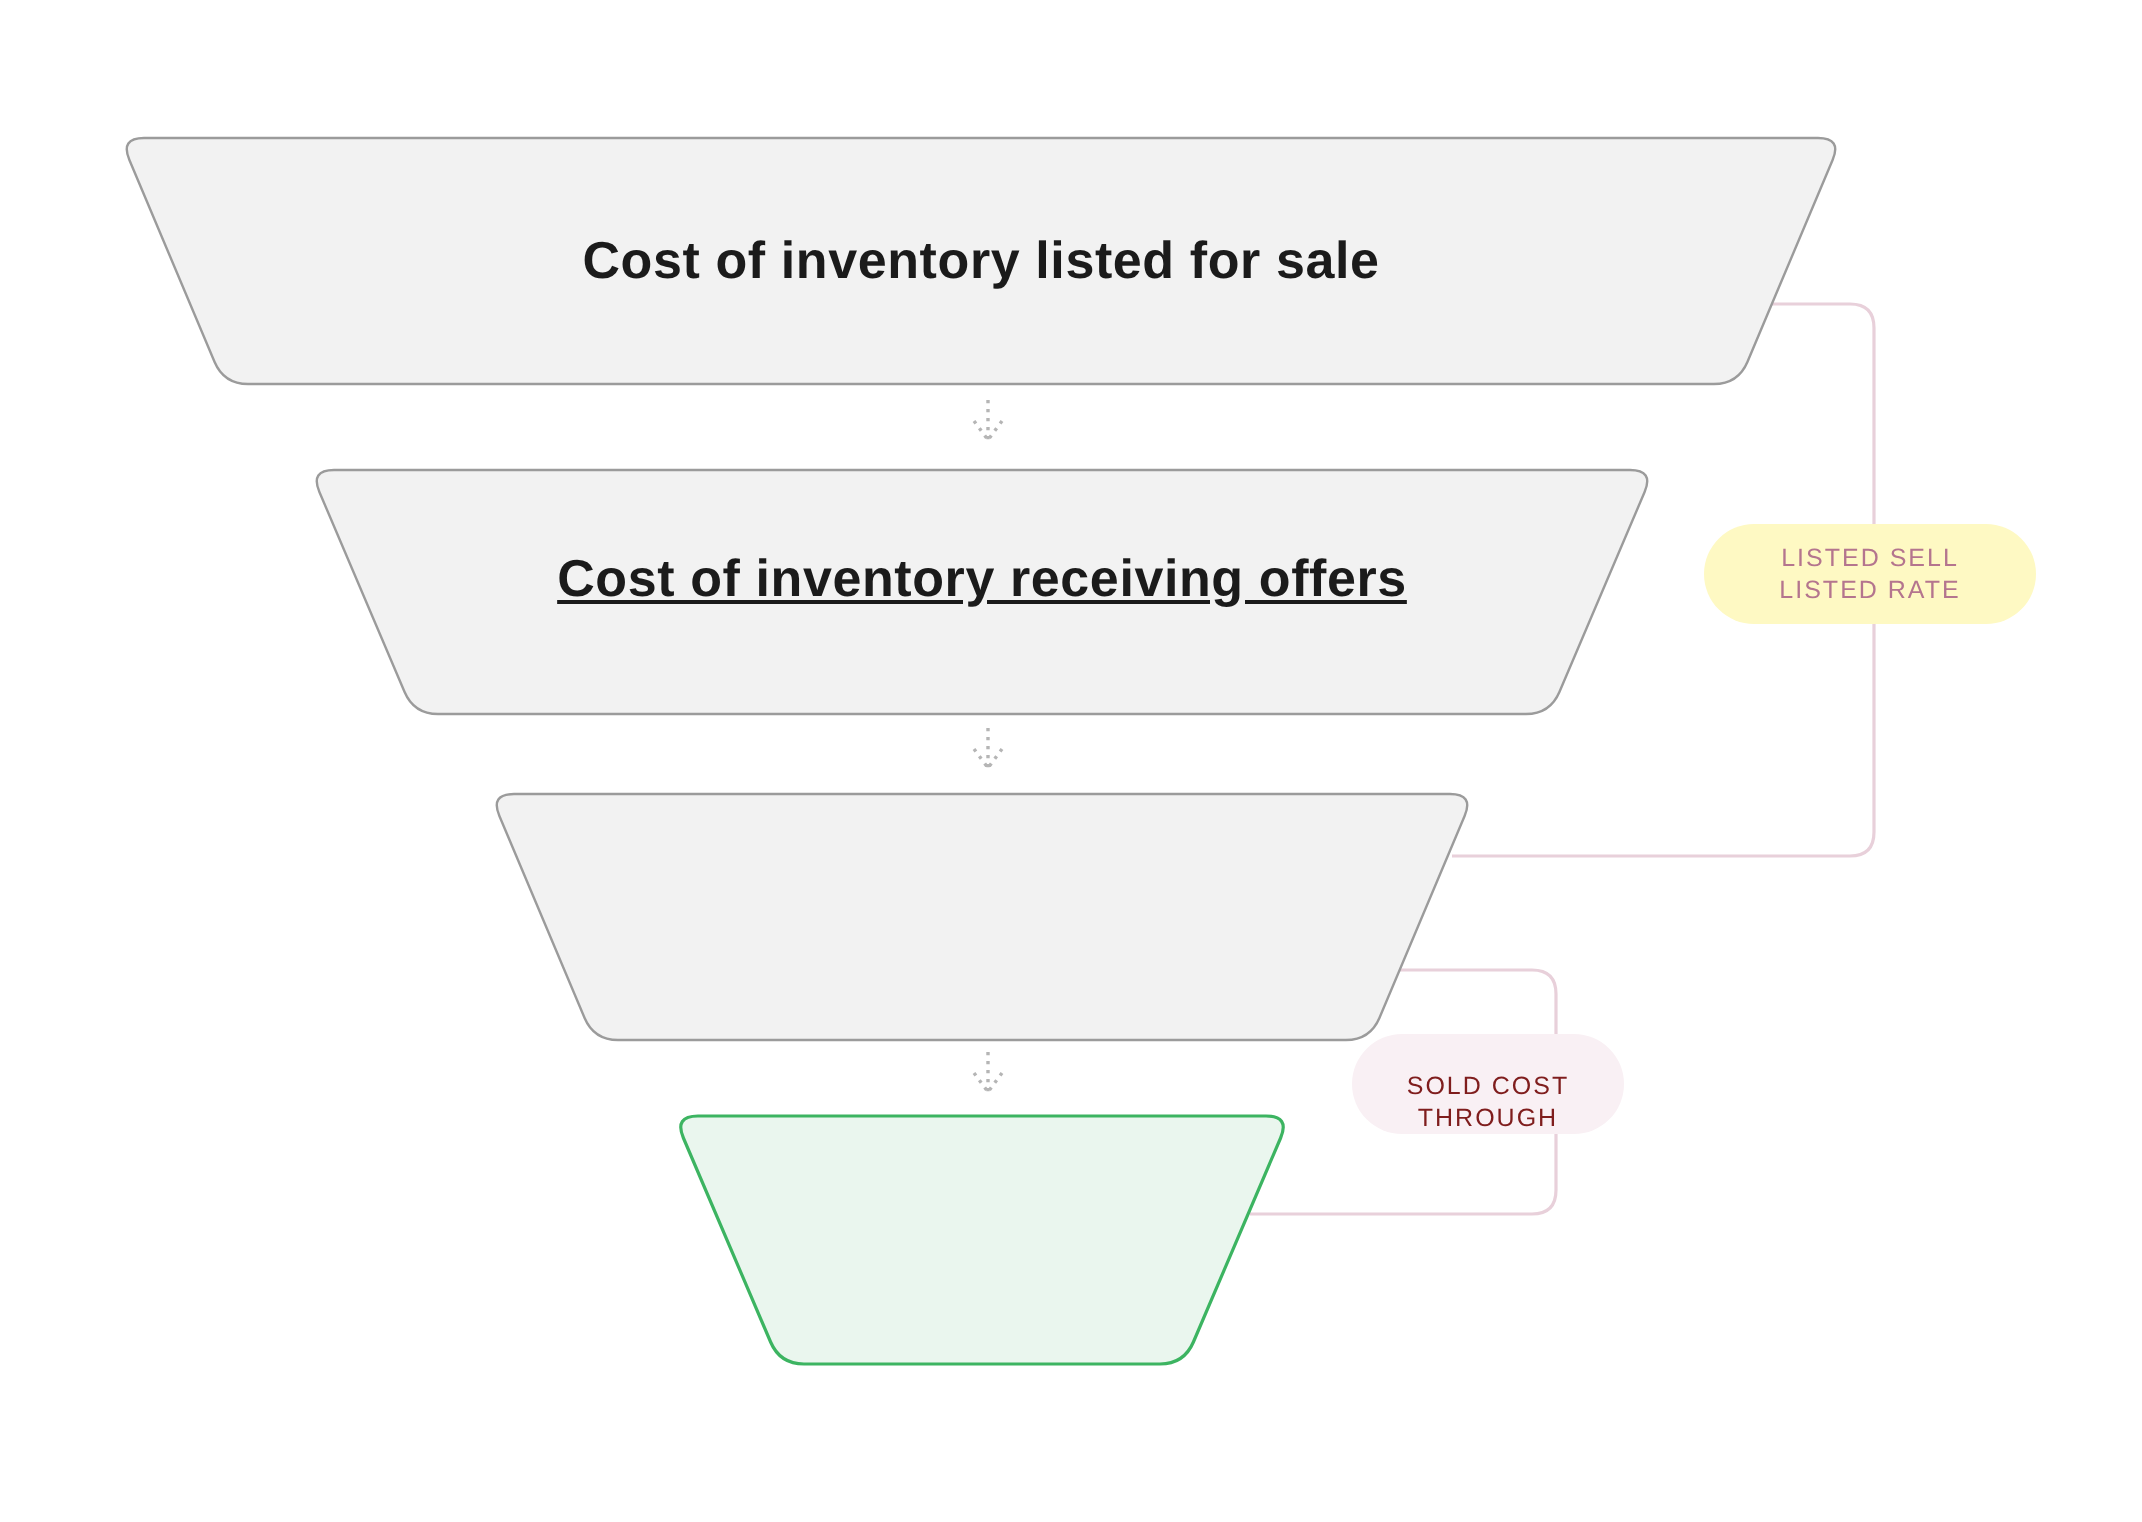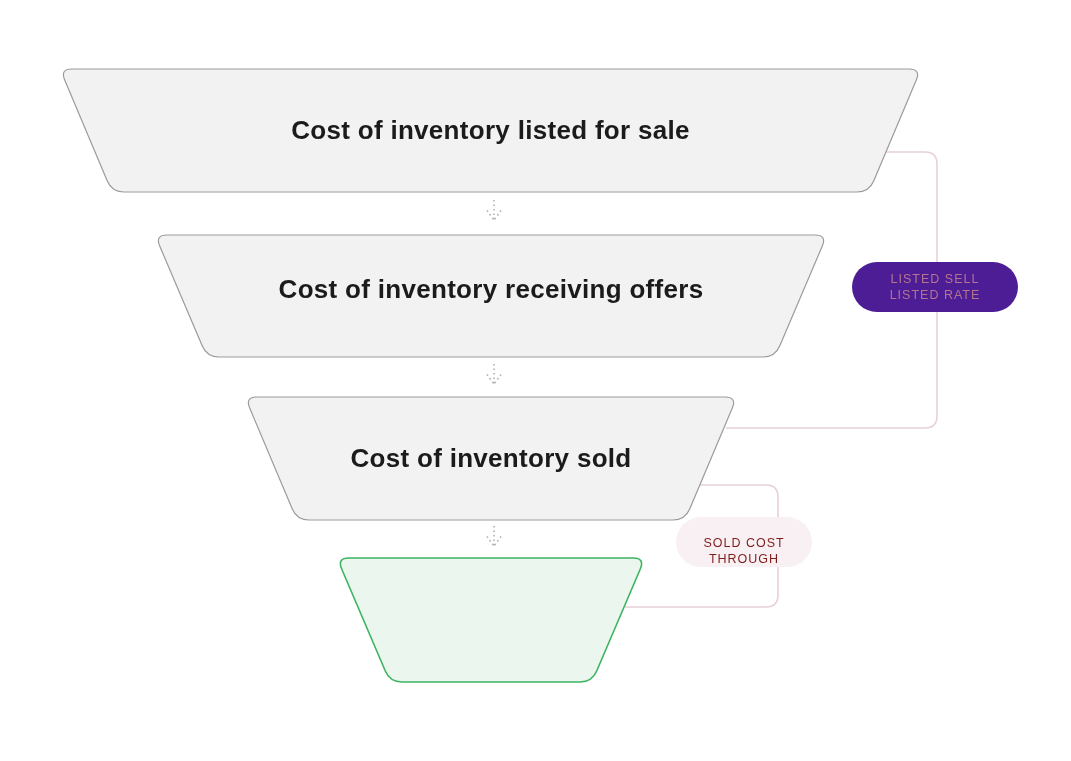--- a/index.html
+++ b/index.html
@@ -78,26 +78,25 @@
     <g transform="translate(494,363)">
       <path d="M 0 1 V 21 M -7 11.5 L 0 21 M 7 11.5 L 0 21" fill="none" stroke-width="1.7" stroke-dasharray="1.6 2.9" stroke="#b5b5b5"></path>
     </g>
     <g transform="translate(494,525)">
       <path d="M 0 1 V 21 M -7 11.5 L 0 21 M 7 11.5 L 0 21" fill="none" stroke-width="1.7" stroke-dasharray="1.6 2.9" stroke="#b5b5b5"></path>
     </g>
   </svg>
 
   <div class="stage-label" style="left: 60px; top: 69px; width: 861px; height: 123px; color: rgb(27, 27, 27);">Cost of inventory listed for sale</div>
 
-  <div class="stage-label" style="left: 155px; top: 235px; width: 672px; height: 108px; color: rgb(27, 27, 27);">Cost of inventory receiving offers</div>
-
-  <div class="stage-label" style="left: 245px; top: 397px; width: 492px; height: 123px; color: rgb(27, 27, 27);">Cost of inventory sold</div>
+  <div class="stage-label" style="left: 155px; top: 235px; width: 672px; height: 108px; color: rgb(27, 27, 27); text-decoration: underline;">Cost of inventory receiving offers</div>
 
 
-  <div class="badge" style="left: 852px; top: 262px; width: 166px; height: 50px; background: #4c1d95; color: rgb(180, 117, 142);">
+
+  <div class="badge" style="left: 852px; top: 262px; width: 166px; height: 50px; background: #fef9c3; color: rgb(180, 117, 142);">
     <span>LISTED SELL</span>
     <span>LISTED RATE</span>
   </div>
 
   <div class="badge" style="left: 676px; top: 517px; width: 136px; height: 50px; background: rgb(249, 240, 244); color: #7f1d1d; justify-content: flex-end;">
     <span>SOLD COST</span>
     <span>THROUGH</span>
   </div>
 
 </div>

